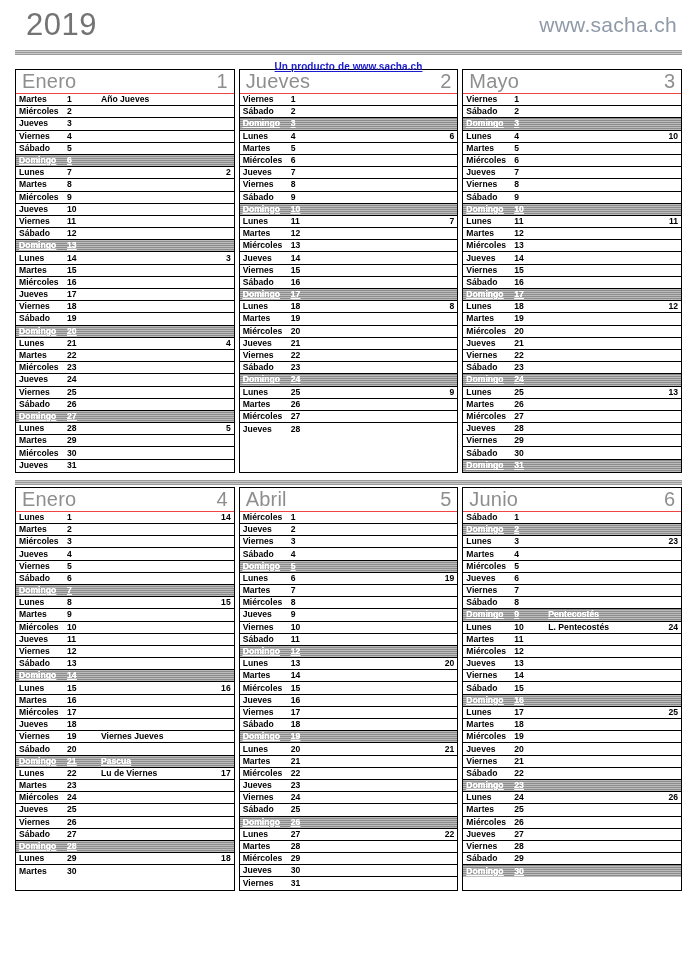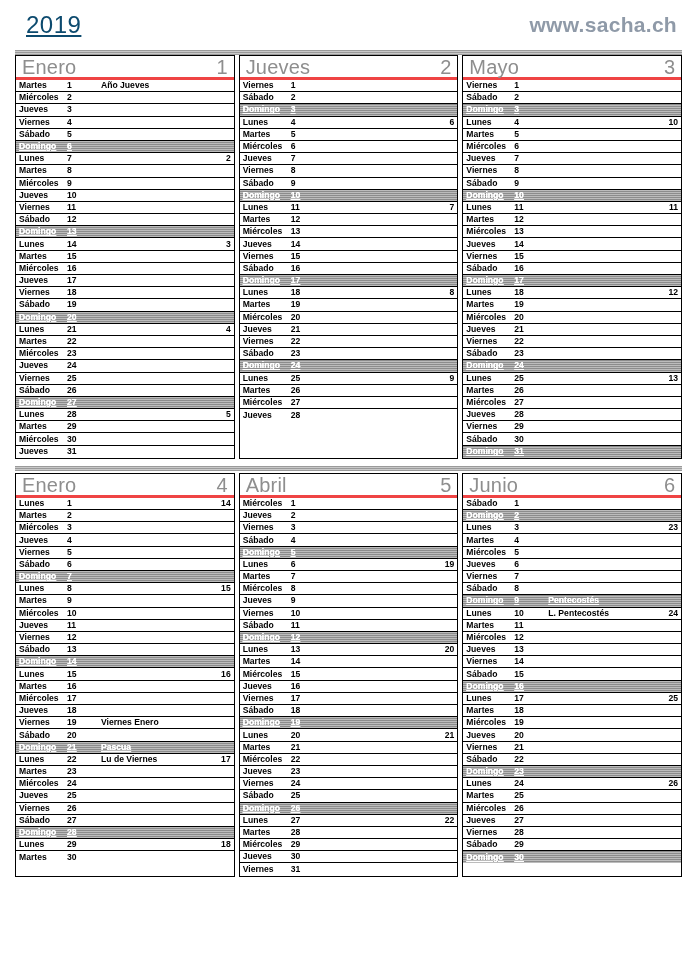--- a/index.html
+++ b/index.html
@@ -19,30 +19,28 @@
   
   .page-header {
     height: 50px;
     display: flex;
     align-items: center;
     justify-content: space-between;
     padding: 0 20px 0 26px;
     box-sizing: border-box;
   }
   .year-label {
-    font-size: 24px;
-    color: #0c4a6e;
+    font-size: 31px;
+    color: #737373;
     letter-spacing: 0.5px;
-    text-decoration: underline;
   }
   .site-label {
     font-size: 21px;
     color: #8f9aa8;
     letter-spacing: 0.3px;
-    font-weight: bold;
   }
 
   
   .sep-bar {
     height: 5px;
     margin: 0 15px 0 15px;
     background-image:
       repeating-linear-gradient(0deg, #9a9a9a 0px, #9a9a9a 1px, #c9c9c9 1px, #c9c9c9 2px);
     background-color: #a8a8a8;
   }
@@ -75,21 +73,21 @@
     width: 221px;
     border: 1px solid #000;
     box-sizing: border-box;
     background: #fff;
   }
   .month-title {
     display: flex;
     align-items: baseline;
     justify-content: space-between;
     padding: 0 6px 2px 6px;
-    border-bottom: 3px solid #ef4444;
+    border-bottom: 1px solid #ef4444;
     height: 24px;
     box-sizing: border-box;
   }
   .month-name {
     font-size: 20px;
     color: #8e8e8e;
     line-height: 22px;
     letter-spacing: 0.2px;
   }
   .month-num {
@@ -162,20 +160,21 @@
 </head>
 <body>
 
 <div class="page-header">
   <div class="year-label">2019</div>
   <div class="site-label">www.sacha.ch</div>
 </div>
 
 <div id="calendar-root">
     <div class="sep-bar"></div>
+    <div class="promo-row"><span class="promo-link">Un producto de www.sacha.ch</span></div>
     <div class="quarter">
       <div class="month">
         <div class="month-title">
           <span class="month-name">Enero</span>
           <span class="month-num">1</span>
         </div>
         <div class="days">
           <div class="day-row">
             <span class="dayname">Martes</span>
             <span class="daynum">1</span>
@@ -850,21 +849,21 @@
           </div>
           <div class="day-row">
             <span class="dayname">Jueves</span>
             <span class="daynum">18</span>
             <span class="holiday"></span>
             <span class="weeknum"></span>
           </div>
           <div class="day-row">
             <span class="dayname">Viernes</span>
             <span class="daynum">19</span>
-            <span class="holiday">Viernes Enero</span>
+            <span class="holiday">Viernes Jueves</span>
             <span class="weeknum"></span>
           </div>
           <div class="day-row">
             <span class="dayname">Sábado</span>
             <span class="daynum">20</span>
             <span class="holiday"></span>
             <span class="weeknum"></span>
           </div>
           <div class="day-row sunday">
             <span class="dayname">Domingo</span>

